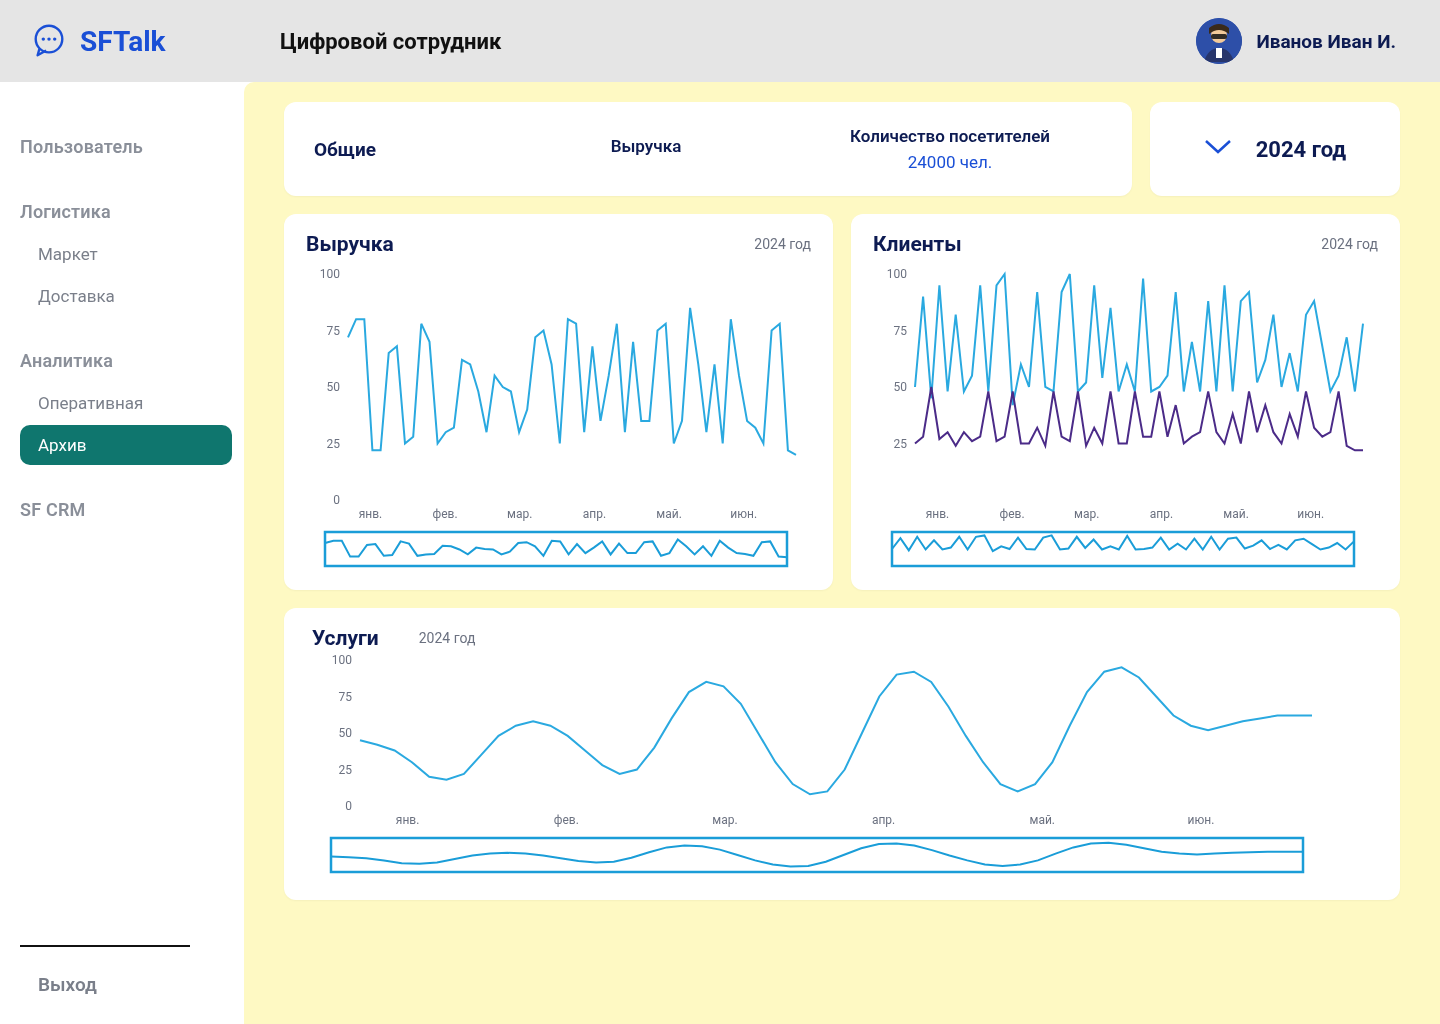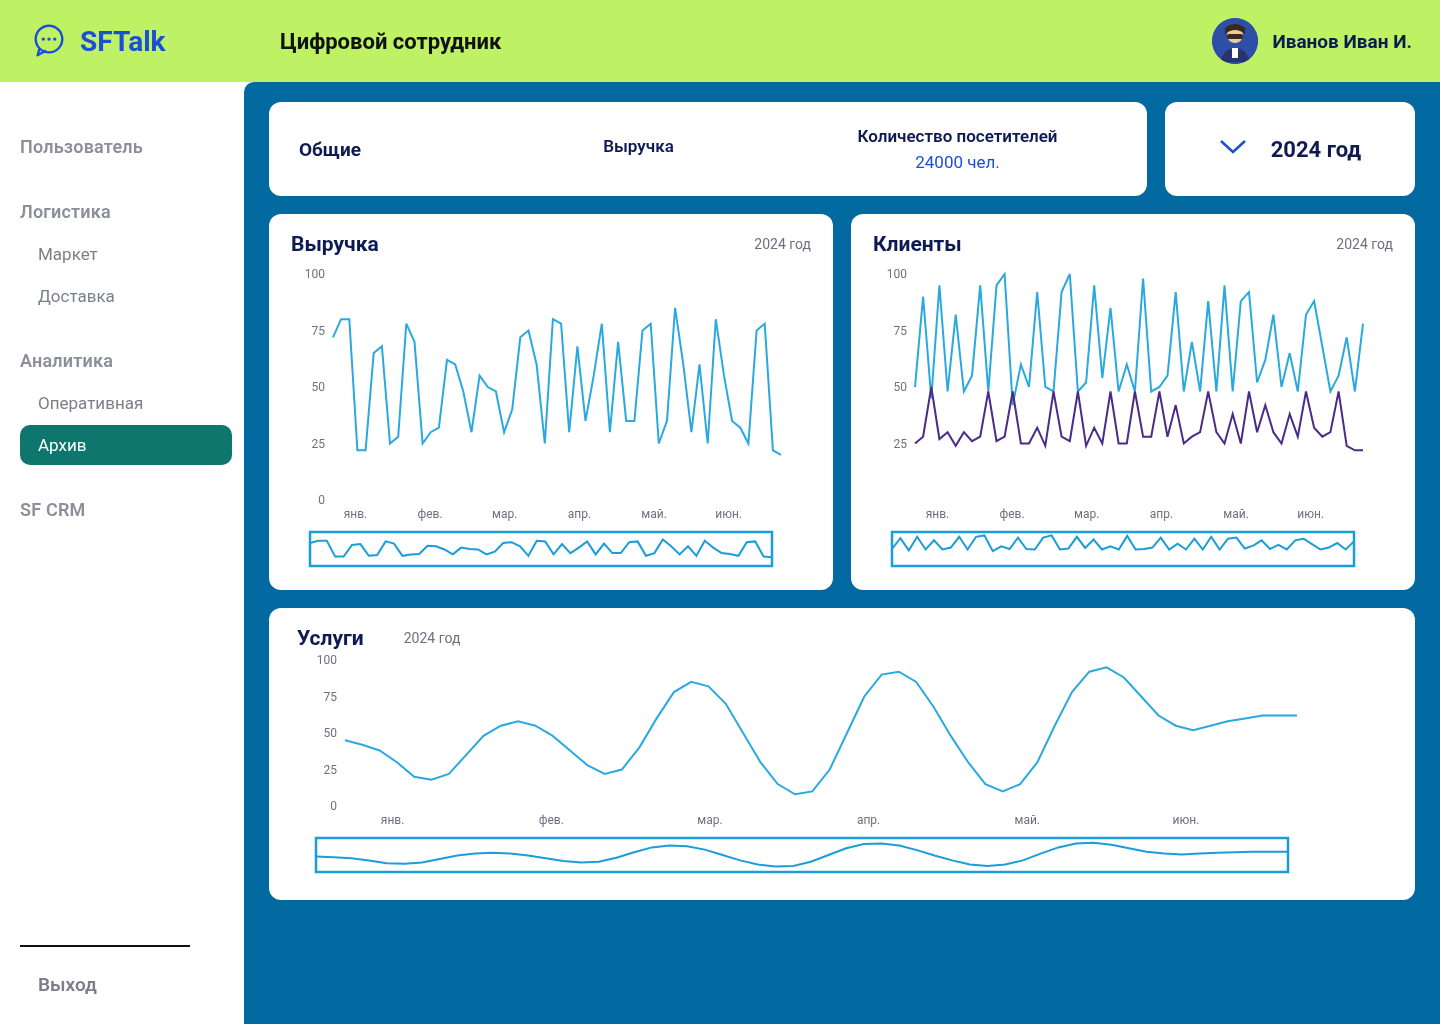--- a/index.html
+++ b/index.html
@@ -12,22 +12,22 @@
 }
 .app {
   display: flex;
   flex-direction: column;
   width: 100%;
   height: 100%;
 }
 .header {
   display: flex;
   align-items: center;
-  padding: 18px 28px 18px 30px;
-  background: #bef264;
+  padding: 18px 44px 18px 30px;
+  background: #e5e5e5;
 }
 .logo {
   display: flex;
   align-items: center;
   gap: 12px;
   margin-right: 60px;
   width: 190px;
 }
 .logo-icon {
   width: 38px;
@@ -117,23 +117,23 @@
 }
 .logout {
   font-size: 19px;
   color: #7a7f8a;
   font-weight: 600;
   padding: 8px 18px;
   cursor: pointer;
 }
 .main {
   flex: 1;
-  background: #0369a1;
+  background: #fef9c3;
   border-radius: 10px 0 0 0;
-  padding: 20px 25px;
+  padding: 20px 40px;
 }
 .top-row {
   display: flex;
   gap: 18px;
   margin-bottom: 18px;
 }
 .card {
   background: #fff;
   border-radius: 12px;
   box-shadow: 0 1px 2px rgba(0,0,0,0.04);

